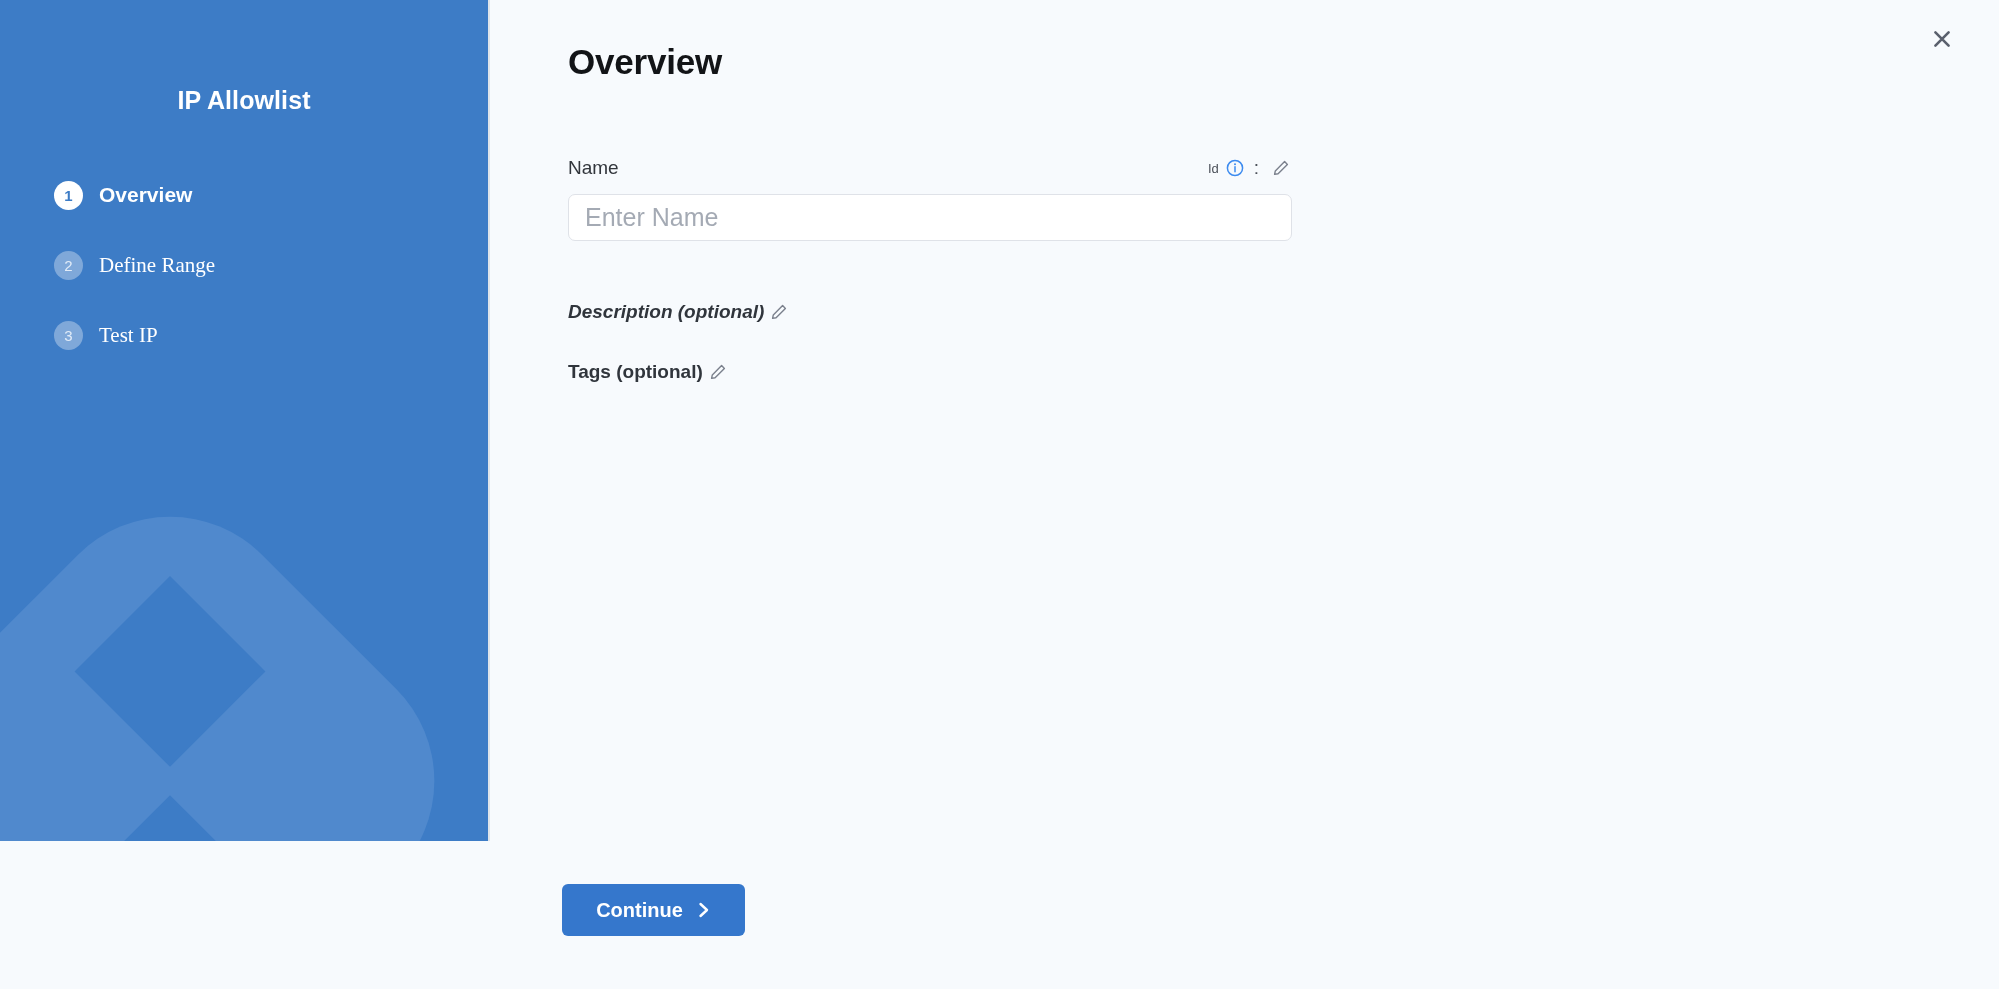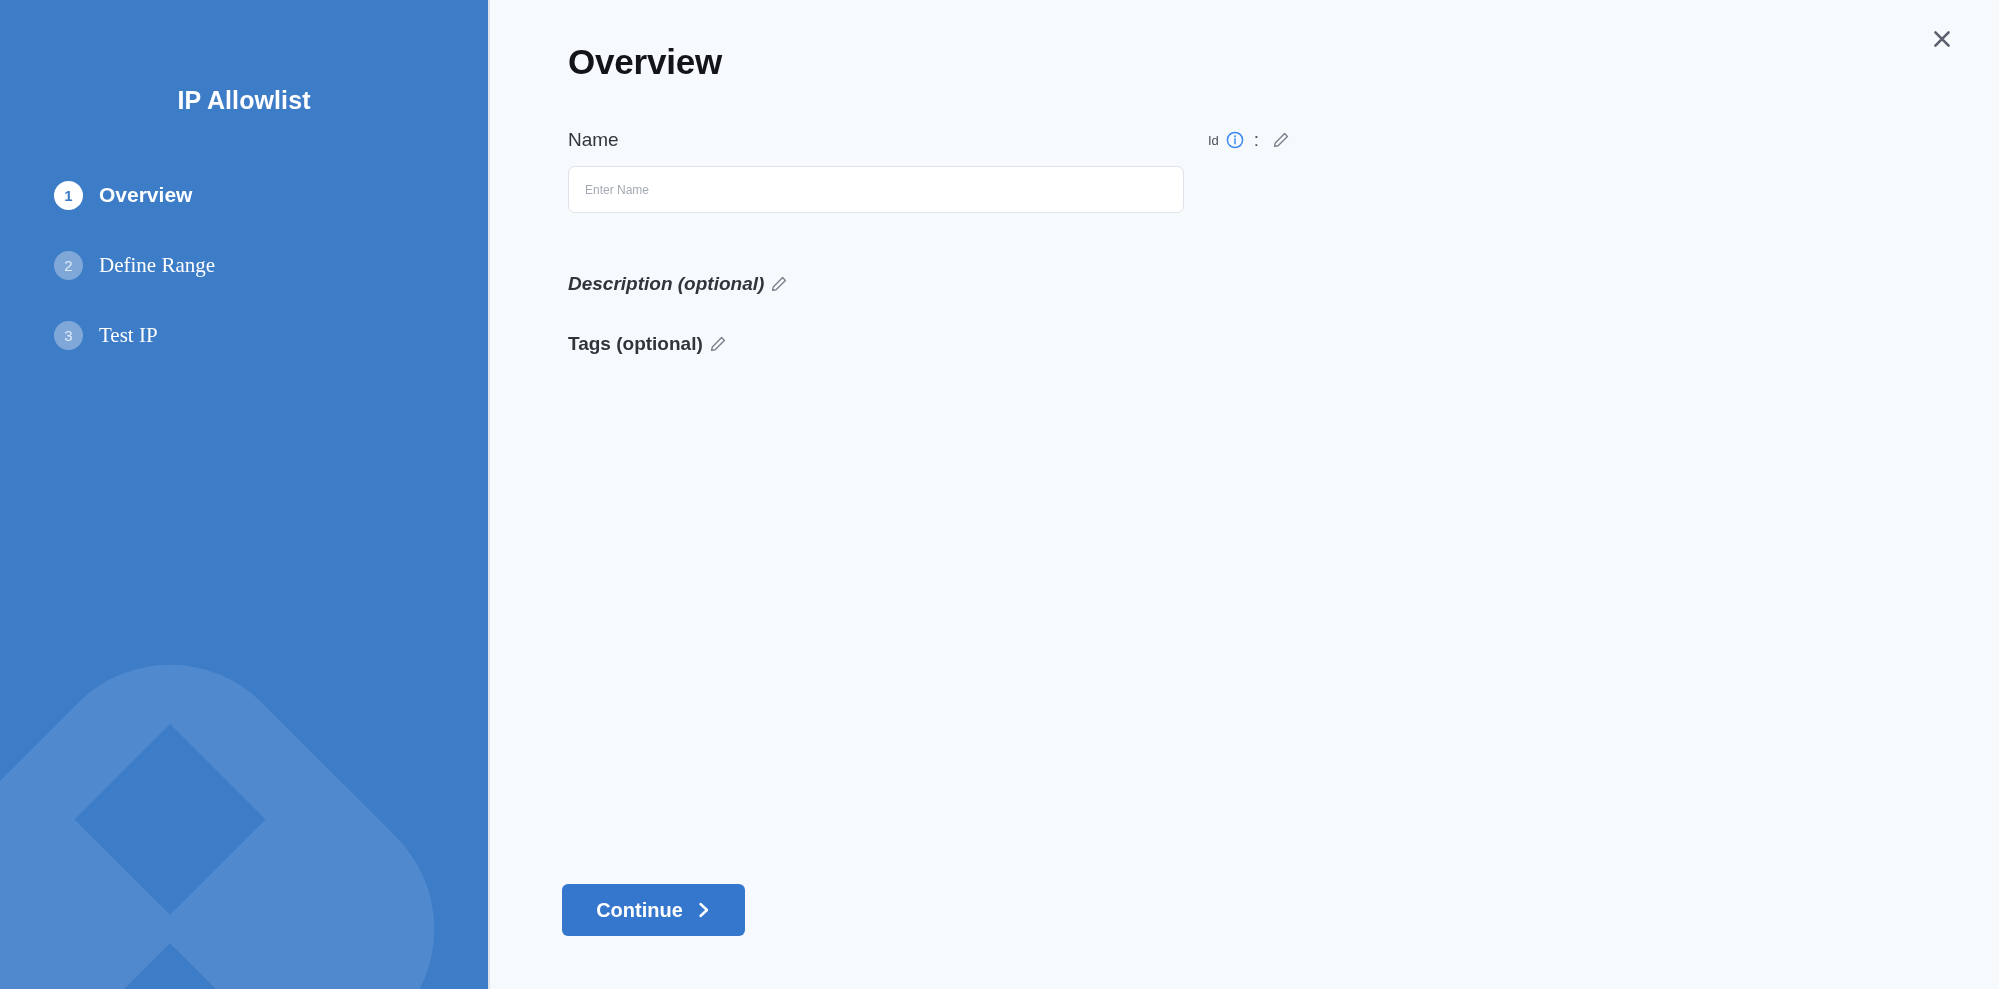--- a/index.html
+++ b/index.html
@@ -17,21 +17,21 @@
     width: 1999px;
     height: 989px;
     display: flex;
     background: #f7fafd;
   }
 
   
   .sidebar {
     position: relative;
     width: 490px;
-    height: 989px;
+    height: 841px;
     flex: 0 0 490px;
     background: #3d7cc6;
     overflow: hidden;
     border-right: 2px solid #dfe4ea;
   }
 
   .sidebar-decor {
     position: absolute;
     left: -150px;
     bottom: -260px;
@@ -133,21 +133,21 @@
     top: 42px;
     font-size: 35px;
     font-weight: bold;
     color: #121417;
     letter-spacing: -0.2px;
   }
 
   .form {
     position: absolute;
     left: 78px;
-    top: 128px;
+    top: 156px;
     width: 722px;
   }
 
   .field-header {
     display: flex;
     align-items: center;
     justify-content: space-between;
     height: 24px;
     margin-bottom: 14px;
   }
@@ -182,27 +182,27 @@
 
   .pencil-icon {
     display: inline-flex;
     align-items: center;
     justify-content: center;
     cursor: pointer;
     margin-left: 6px;
   }
 
   .text-input {
-    width: 616px;
+    width: 724px;
     height: 47px;
     border: 1px solid #dfe2e8;
     border-radius: 7px;
     background: #ffffff;
     font-family: "Liberation Sans", sans-serif;
-    font-size: 12px;
+    font-size: 25px;
     color: #32363c;
     padding: 0 16px;
     outline: none;
   }
   .text-input::placeholder {
     color: #a4aab4;
   }
 
   .optional-row {
     display: flex;

